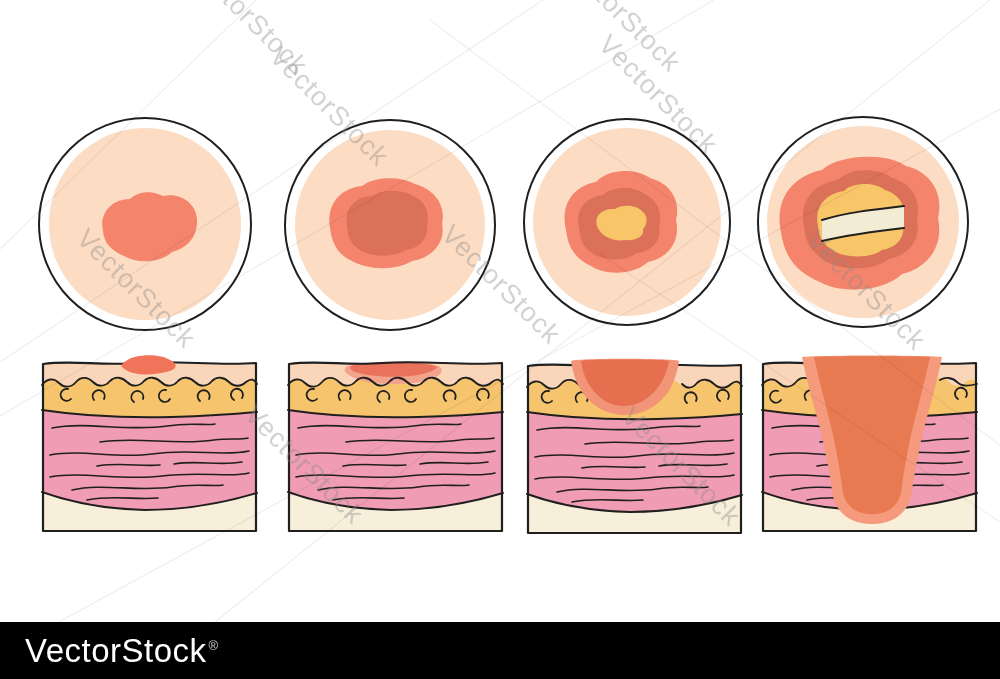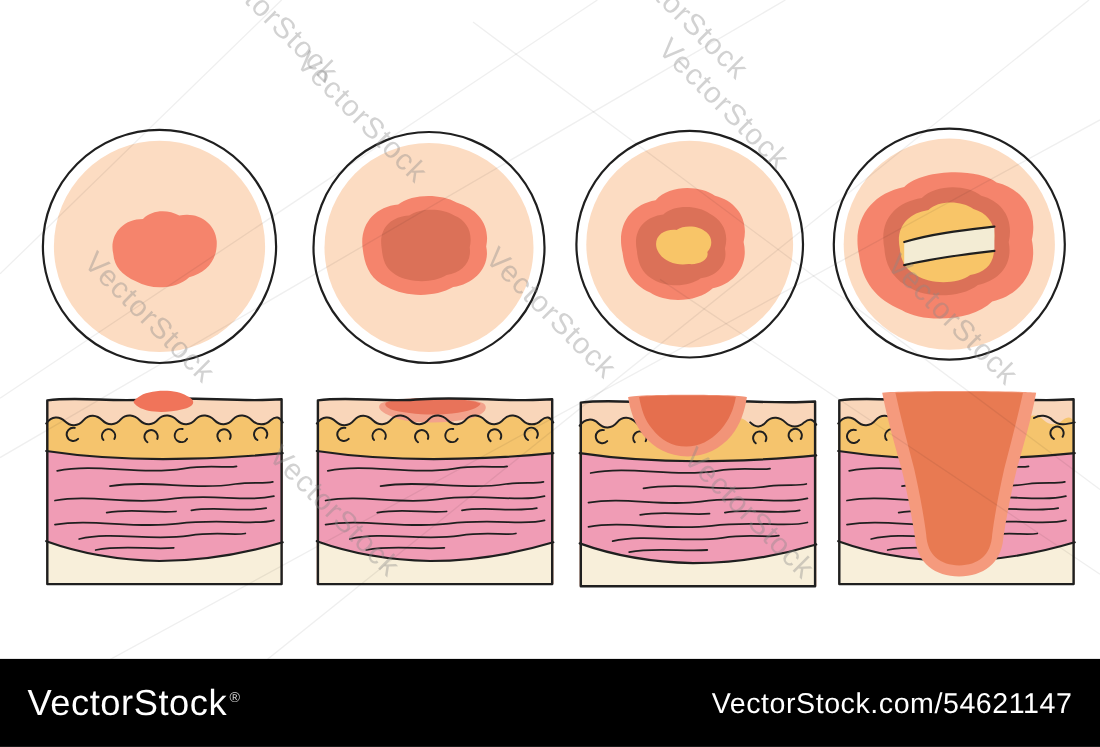--- a/index.html
+++ b/index.html
@@ -9,21 +9,21 @@
          font-family:"DejaVu Sans",sans-serif;font-weight:500;font-size:52px;
          letter-spacing:0px;color:#161616;z-index:1;}
   .figs{position:absolute;left:0;top:0;z-index:2;}
   .wm{position:absolute;left:0;top:0;z-index:3;pointer-events:none;}
   .wm line{stroke:#1f1f1f;stroke-opacity:.07;stroke-width:1.2;}
   .wm text{fill:#8a8a8a;fill-opacity:.38;font-size:27px;letter-spacing:1px;
            font-family:"Liberation Sans",sans-serif;}
   
   .sk{stroke:#1f1f1f;stroke-linecap:round;stroke-linejoin:round;}
   .w22{stroke-width:2.2}.w2{stroke-width:2}.w18{stroke-width:1.8}.w16{stroke-width:1.6}
-  .footer{position:absolute;left:0;right:0;bottom:0;height:80px;background:#000000;z-index:4;
+  .footer{position:absolute;left:0;right:0;bottom:0;height:57px;background:#000000;z-index:4;
           display:flex;align-items:center;justify-content:space-between;padding:0 25px;
           box-sizing:border-box;color:#ffffff;}
   .footer .fl{font-size:33px;letter-spacing:.5px;}
   .footer .fl sup{font-size:13px;opacity:.8;margin-left:2px;}
   .footer .fr{font-size:26px;letter-spacing:.5px;}
 </style>
 </head>
 <body>
 
 <div class="canvas">
@@ -141,16 +141,15 @@
       <text transform="translate(805,242) rotate(45)">VectorStock</text>
       <text transform="translate(243,416) rotate(45)">VectorStock</text>
       <text transform="translate(620,418) rotate(45)">VectorStock</text>
       <text transform="translate(187,-33) rotate(45)">VectorStock</text>
       <text transform="translate(560,-36) rotate(45)">VectorStock</text>
     </g>
   </svg>
 
   <div class="footer">
     <div class="fl"><span>VectorStock</span><sup>®</sup></div>
-    <div class="fr">VectorStock.com/54621147</div>
   </div>
 
 </div>
 
 </body></html>

